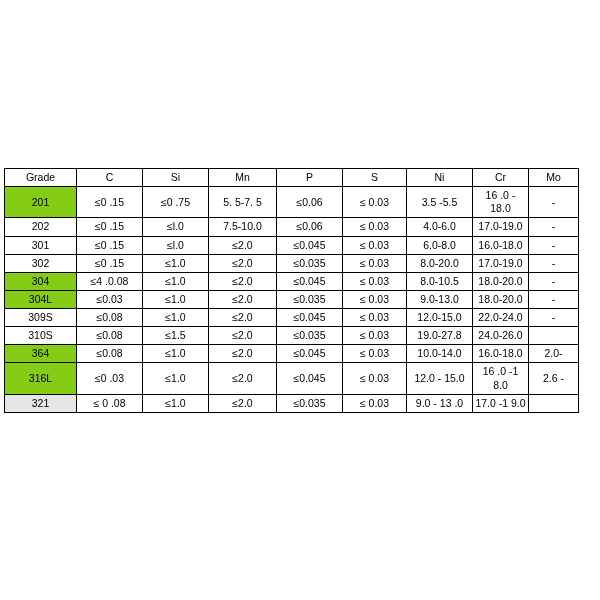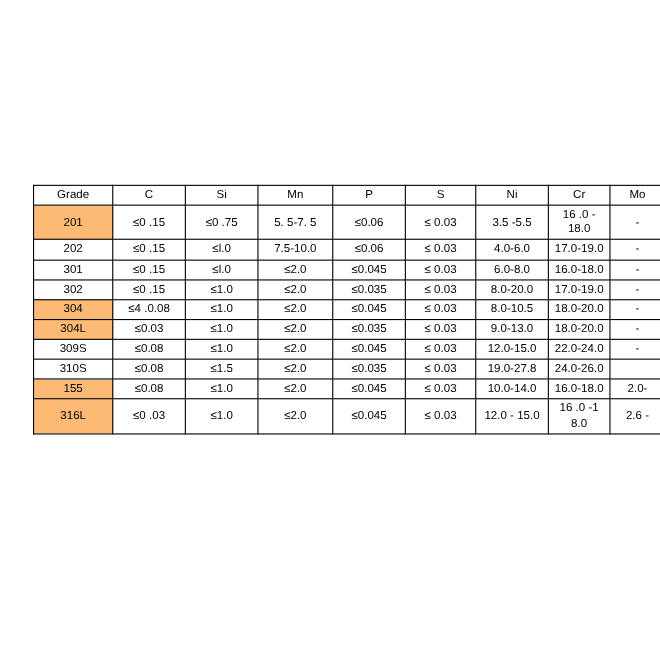--- a/index.html
+++ b/index.html
@@ -12,21 +12,21 @@
   }
   #page {
     position: relative;
     width: 600px;
     height: 600px;
     background: #ffffff;
     overflow: hidden;
   }
   #table-wrap {
     position: absolute;
-    left: 30px;
+    left: 4px;
     top: 168px;
     width: 564px;
   }
   table.spec {
     border-collapse: collapse;
     width: 564px;
     table-layout: fixed;
     background: #ffffff;
   }
   table.spec th, table.spec td {
@@ -50,21 +50,21 @@
   col.c-c     { width: 66px; }
   col.c-si    { width: 66px; }
   col.c-mn    { width: 68px; }
   col.c-p     { width: 66px; }
   col.c-s     { width: 64px; }
   col.c-ni    { width: 66px; }
   col.c-cr    { width: 56px; }
   col.c-mo    { width: 50px; }
 
   td.grade-cell { text-align: center; }
-  tr.hl td.grade-cell { background: #fdba74; }
+  tr.hl td.grade-cell { background: #84cc16; }
   tr.grey td.grade-cell { background: #e6e6e6; }
   td.tall { height: 32px; }
 </style>
 </head>
 <body>
 
 <div id="page">
   <div id="table-wrap">
     <table class="spec">
       <colgroup>
@@ -174,37 +174,48 @@
             <td>≤0.08</td>
             <td>≤1.5</td>
             <td>≤2.0</td>
             <td>≤0.035</td>
             <td>≤ 0.03</td>
             <td>19.0-27.8</td>
             <td>24.0-26.0</td>
             <td></td>
           </tr>
           <tr class="hl">
-            <td class="grade-cell">155</td>
+            <td class="grade-cell">364</td>
             <td>≤0.08</td>
             <td>≤1.0</td>
             <td>≤2.0</td>
             <td>≤0.045</td>
             <td>≤ 0.03</td>
             <td>10.0-14.0</td>
             <td>16.0-18.0</td>
             <td>2.0-</td>
           </tr>
           <tr class="hl">
             <td class="grade-cell tall">316L</td>
             <td class="tall">≤0 .03</td>
             <td class="tall">≤1.0</td>
             <td class="tall">≤2.0</td>
             <td class="tall">≤0.045</td>
             <td class="tall">≤ 0.03</td>
             <td class="tall">12.0 - 15.0</td>
             <td class="tall">16 .0 -1 8.0</td>
             <td class="tall">2.6 -</td>
           </tr>
+          <tr class="grey">
+            <td class="grade-cell tall">321</td>
+            <td class="tall">≤ 0 .08</td>
+            <td class="tall">≤1.0</td>
+            <td class="tall">≤2.0</td>
+            <td class="tall">≤0.035</td>
+            <td class="tall">≤ 0.03</td>
+            <td class="tall">9.0 - 13 .0</td>
+            <td class="tall">17.0 -1 9.0</td>
+            <td class="tall"></td>
+          </tr>
         </tbody>
     </table>
   </div>
 </div>
 
 </body></html>

